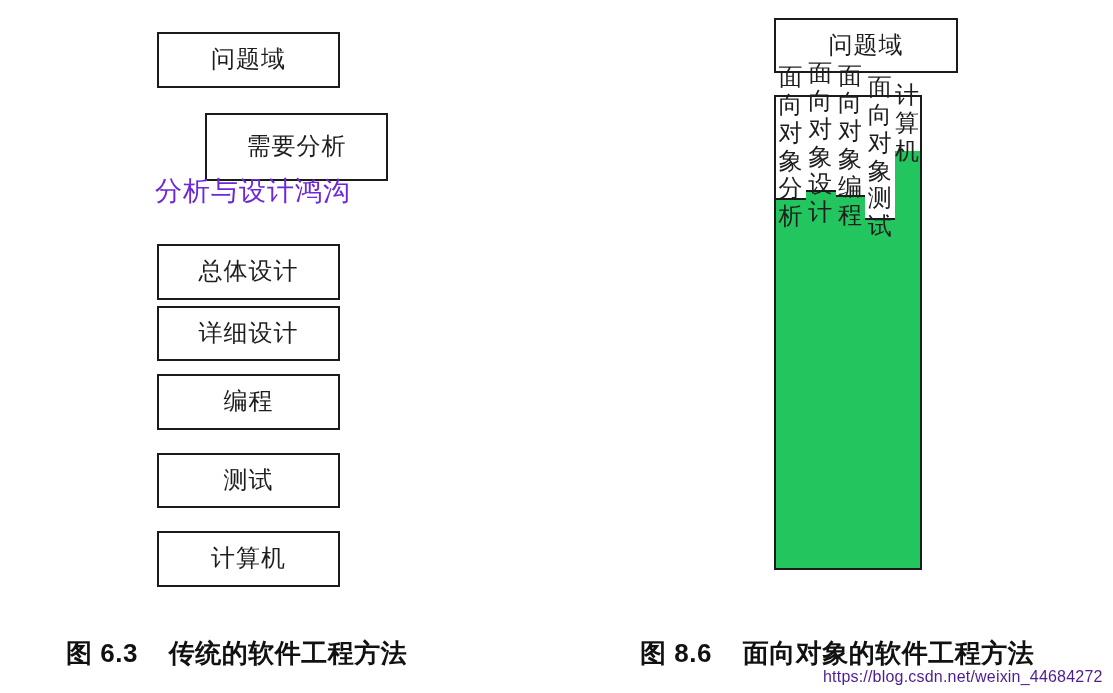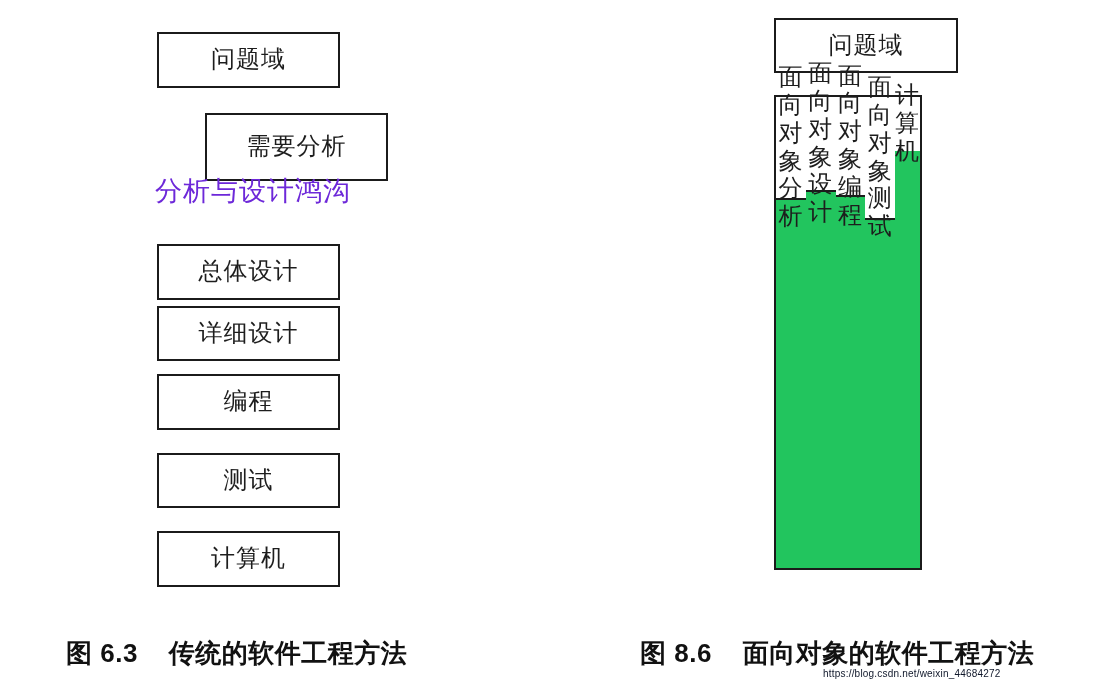--- a/index.html
+++ b/index.html
@@ -82,22 +82,22 @@
     font-weight: bold;
     font-size: 26px;
     letter-spacing: 0.5px;
     color: #111111;
     white-space: pre;
   }
 
   
   #watermark {
     font-family: "Liberation Sans", "DejaVu Sans", sans-serif;
-    font-size: 10px;
-    color: #0f172a;
+    font-size: 16px;
+    color: #4c1d95;
     letter-spacing: 0.2px;
     white-space: nowrap;
     user-select: none;
   }
 </style>
 </head>
 <body>
 
 <div id="page">
 

